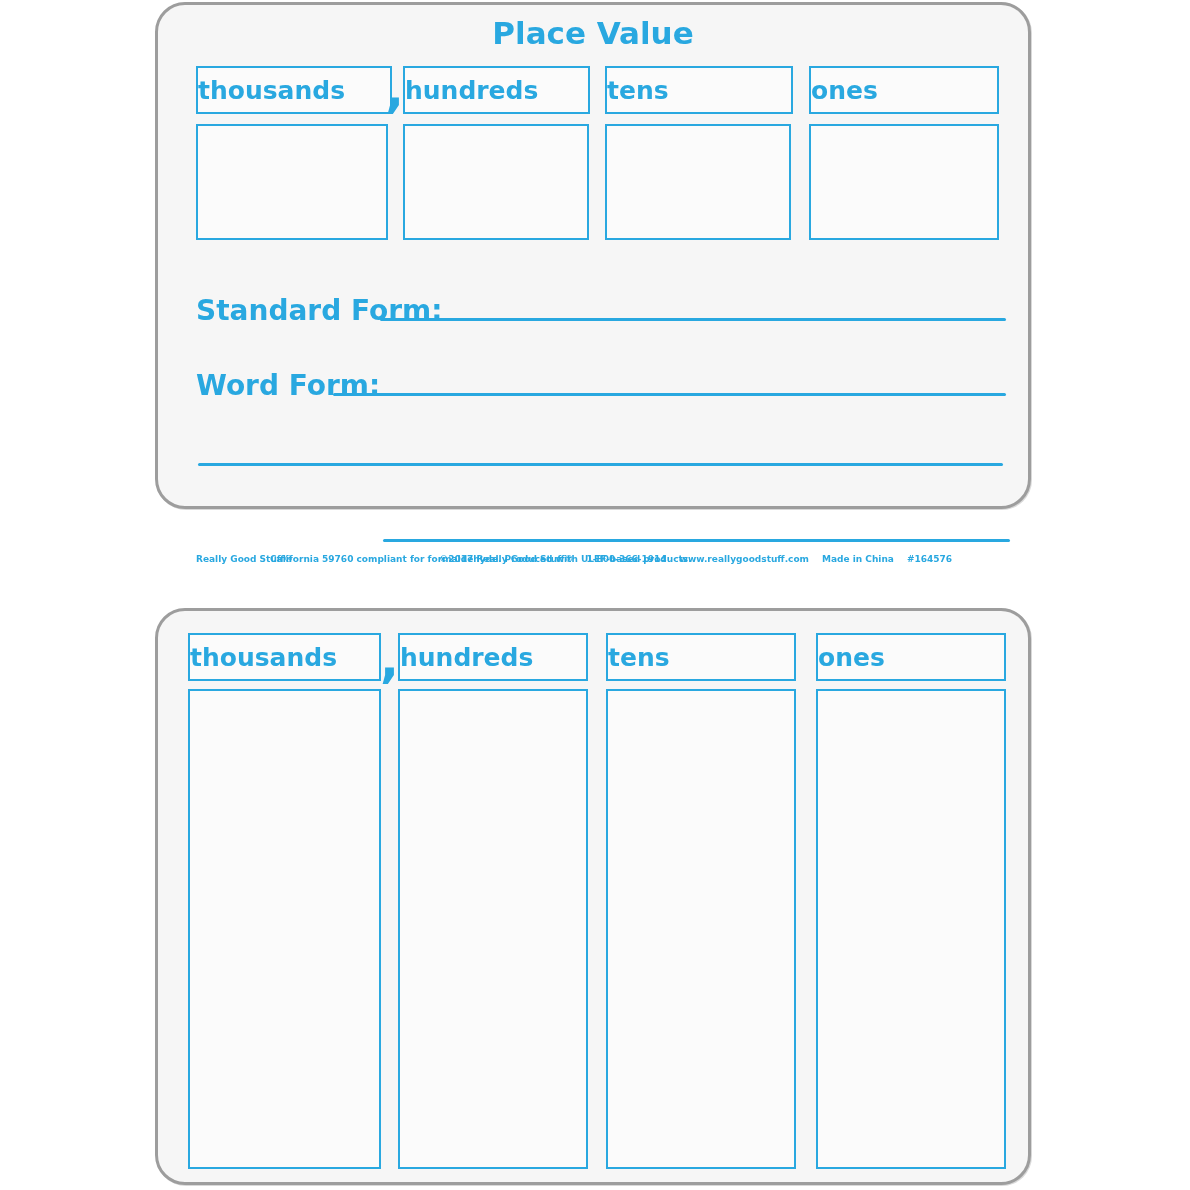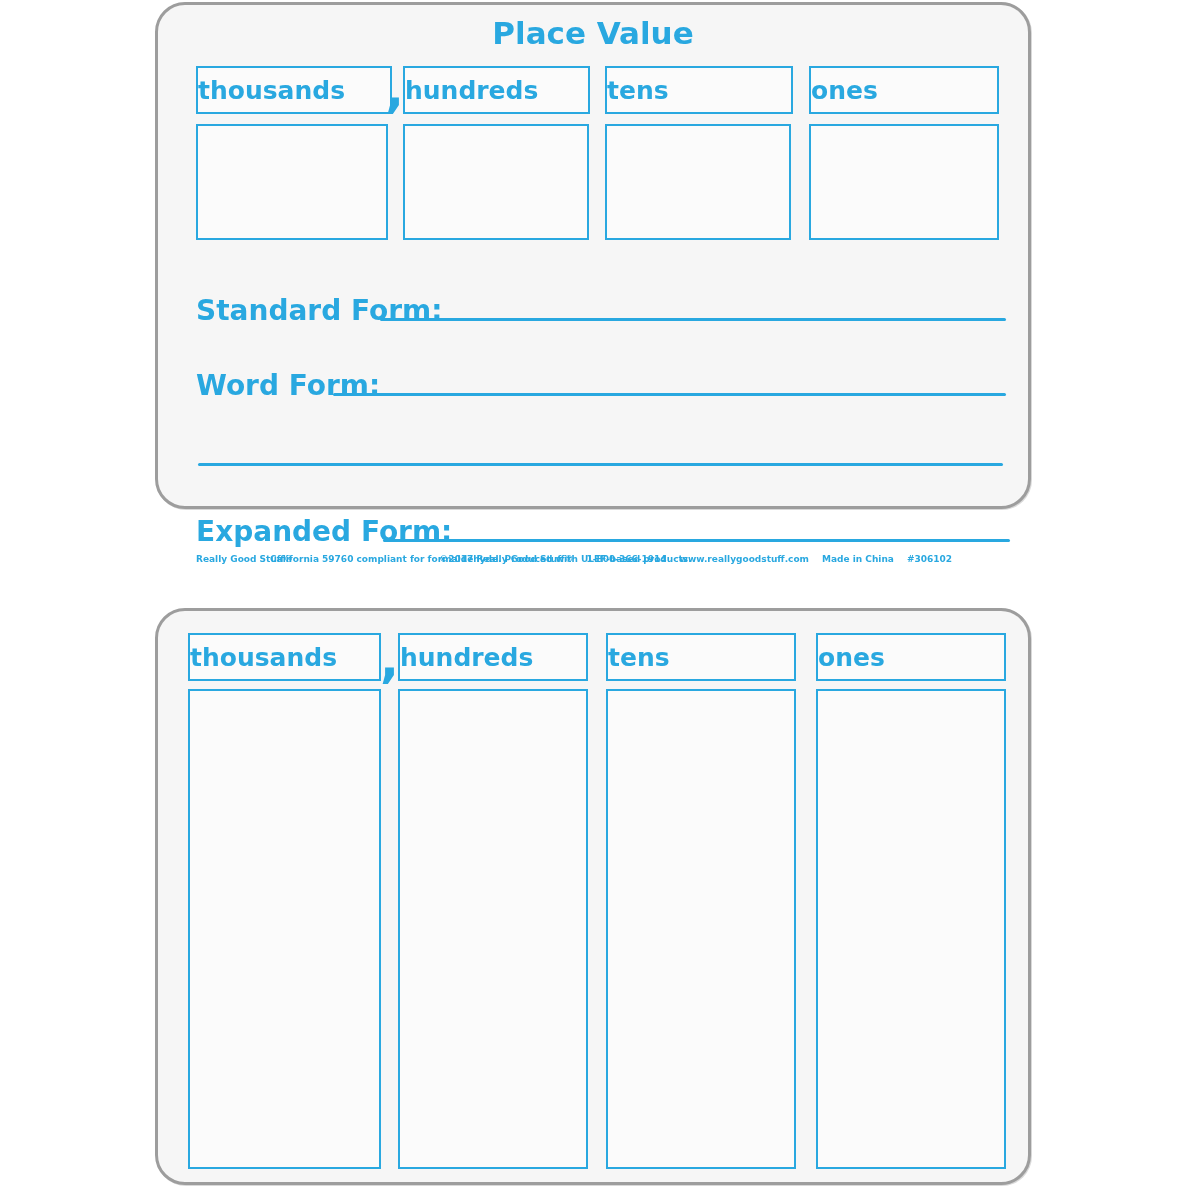--- a/index.html
+++ b/index.html
@@ -96,31 +96,30 @@
   <div class="bluebox" style="left:651px; top:119px; width:190px; height:116px;"></div>
 
   <div class="form-label" style="left:38px; top:289px;">Standard Form:</div>
   <div class="write-line" style="left:222px; top:313px; width:626px;"></div>
 
   <div class="form-label" style="left:38px; top:364px;">Word Form:</div>
   <div class="write-line" style="left:175px; top:388px; width:673px;"></div>
 
   <div class="write-line" style="left:40px; top:458px; width:805px;"></div>
 
-  <div class="form-label" style="left:38px; top:510px;">Expanded Form:</div>
   <div class="write-line" style="left:225px; top:534px; width:627px;"></div>
 
   <div class="fine-print" style="left:38px; top:549px;text-align:center;">Really Good Stuff®</div>
   <div class="fine-print" style="left:112px; top:549px;">California 59760 compliant for formaldehyde. Produced with ULEF-based products.</div>
   <div class="fine-print legal-group" style="right:76px; top:549px;padding-left:44px;">
     <span>©2017 Really Good Stuff®</span>
     <span>1-800-366-1914</span>
     <span>www.reallygoodstuff.com</span>
     <span>Made in China</span>
-    <span>#306102</span>
+    <span>#164576</span>
   </div>
 </div>
 
 <div id="back-card" class="card">
 
   <div class="bluebox hdrbox" style="left:30px; top:22px; width:193px; height:48px;">
     <span class="hdr-label">thousands</span>
   </div>
   <div class="comma" style="left:222px; top:24px;">,</div>
   <div class="bluebox hdrbox" style="left:240px; top:22px; width:190px; height:48px;">

